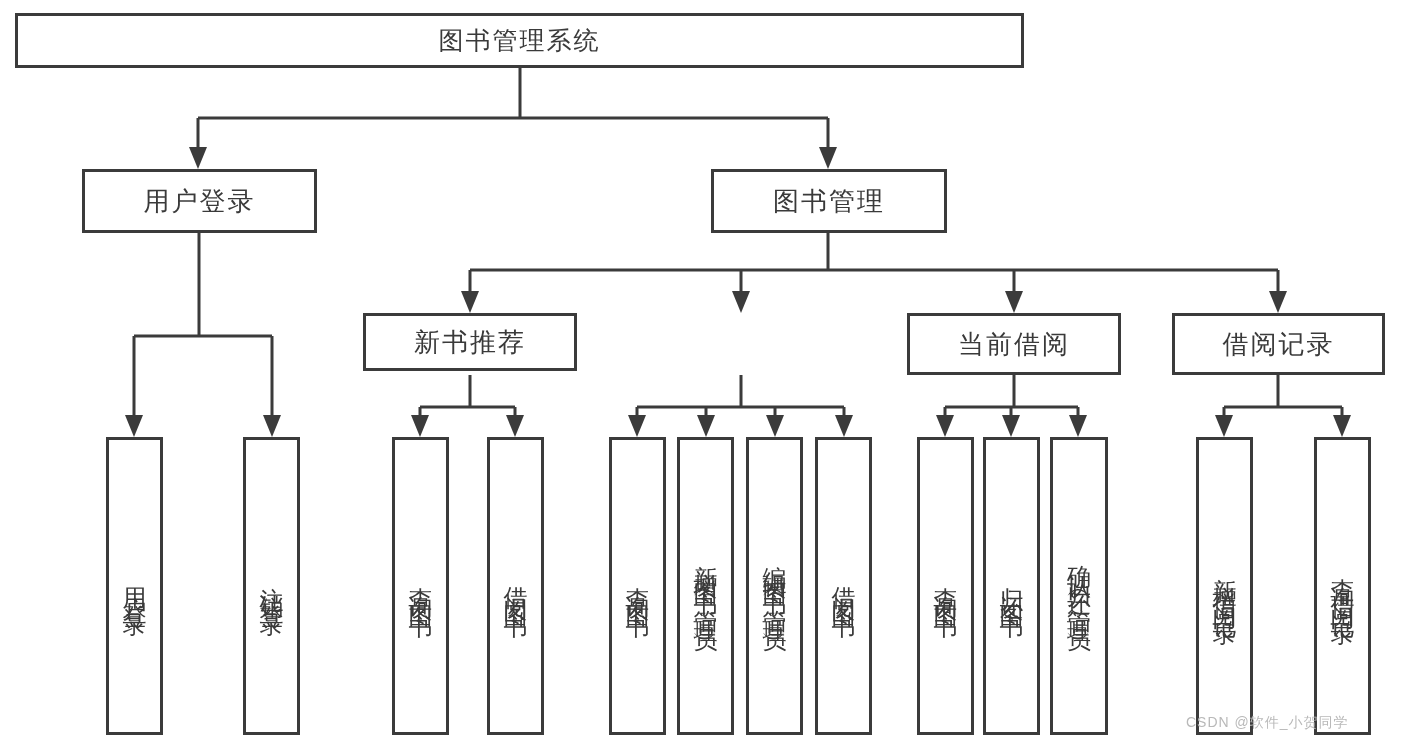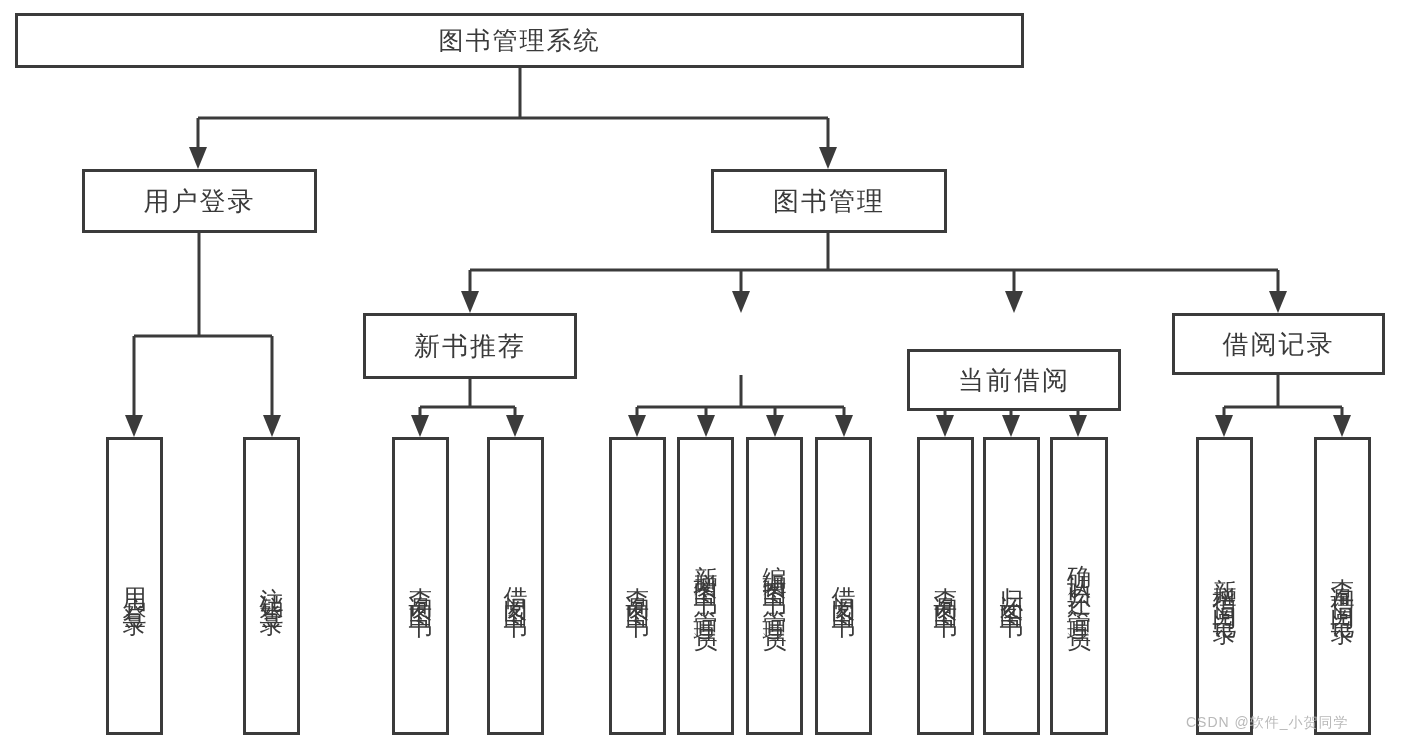--- a/index.html
+++ b/index.html
@@ -146,24 +146,24 @@
     <span>图书管理系统</span>
   </div>
 
   <div class="node h-label" style="left:82px; top:169px; width:235px; height:64px;">
     <span>用户登录</span>
   </div>
   <div class="node h-label" style="left:711px; top:169px; width:236px; height:64px;">
     <span>图书管理</span>
   </div>
 
-  <div class="node h-label" style="left:363px; top:313px; width:214px; height:66px;">
+  <div class="node h-label" style="left:363px; top:313px; width:214px; height:58px;">
     <span>新书推荐</span>
   </div>
-  <div class="node h-label" style="left:907px; top:313px; width:214px; height:62px;margin-top:36px;">
+  <div class="node h-label" style="left:907px; top:313px; width:214px; height:62px;">
     <span>当前借阅</span>
   </div>
   <div class="node h-label" style="left:1172px; top:313px; width:213px; height:62px;">
     <span>借阅记录</span>
   </div>
 
   <div class="node leaf" style="left:106px; top:437px; width:57px; height:298px;">
     <span>用户登录</span>
   </div>
   <div class="node leaf" style="left:243px; top:437px; width:57px; height:298px;">

